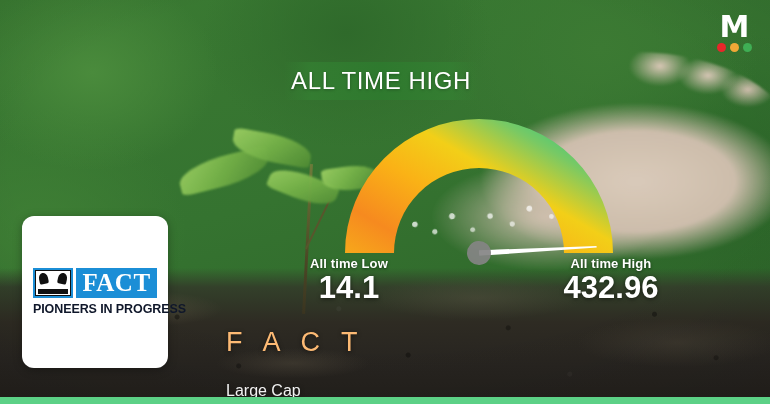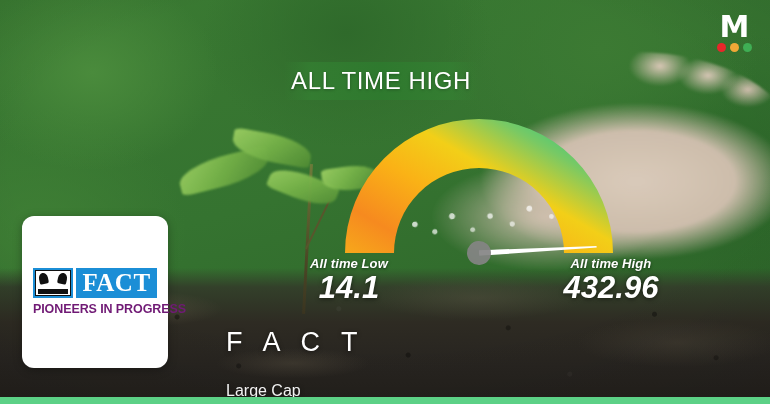--- a/index.html
+++ b/index.html
@@ -198,21 +198,21 @@
   }
   #needle .hub {
     position: absolute;
     left: -12px; top: -12px;
     width: 24px; height: 24px;
     border-radius: 50%;
     background: rgba(132,132,132,.92);
   }
 
   
-  .gauge-end { position: absolute; text-align: center; font-style: italic; }
+  .gauge-end { position: absolute; text-align: center; }
   .gauge-end .cap {
     color: #ffffff;
     font-size: 13px;
     font-weight: 700;
     letter-spacing: .1px;
     text-shadow: 0 1px 3px rgba(0,0,0,.55);
     white-space: nowrap;
   }
   .gauge-end .val {
     color: #ffffff;
@@ -278,34 +278,34 @@
     font-family: "Liberation Serif", serif;
     color: #ffffff;
     font-size: 25px;
     font-weight: 700;
     letter-spacing: .5px;
     line-height: 26px;
   }
   .fact-tagline {
     margin-top: 4px;
     text-align: left;
-    color: #701a75;
+    color: #0f172a;
     font-size: 12.5px;
     font-weight: 700;
     letter-spacing: -.1px;
     white-space: nowrap;
   }
 
   
   #company {
     position: absolute;
     left: 226px; top: 326px;
   }
   #company .name {
-    color: #ffffff;
+    color: #fdba74;
     font-size: 27px;
     font-weight: 400;
     letter-spacing: 7px;
     line-height: 32px;
     text-shadow: 0 1px 4px rgba(0,0,0,.5);
   }
   #company .meta {
     display: flex;
     gap: 36px;
     margin-top: 24px;

